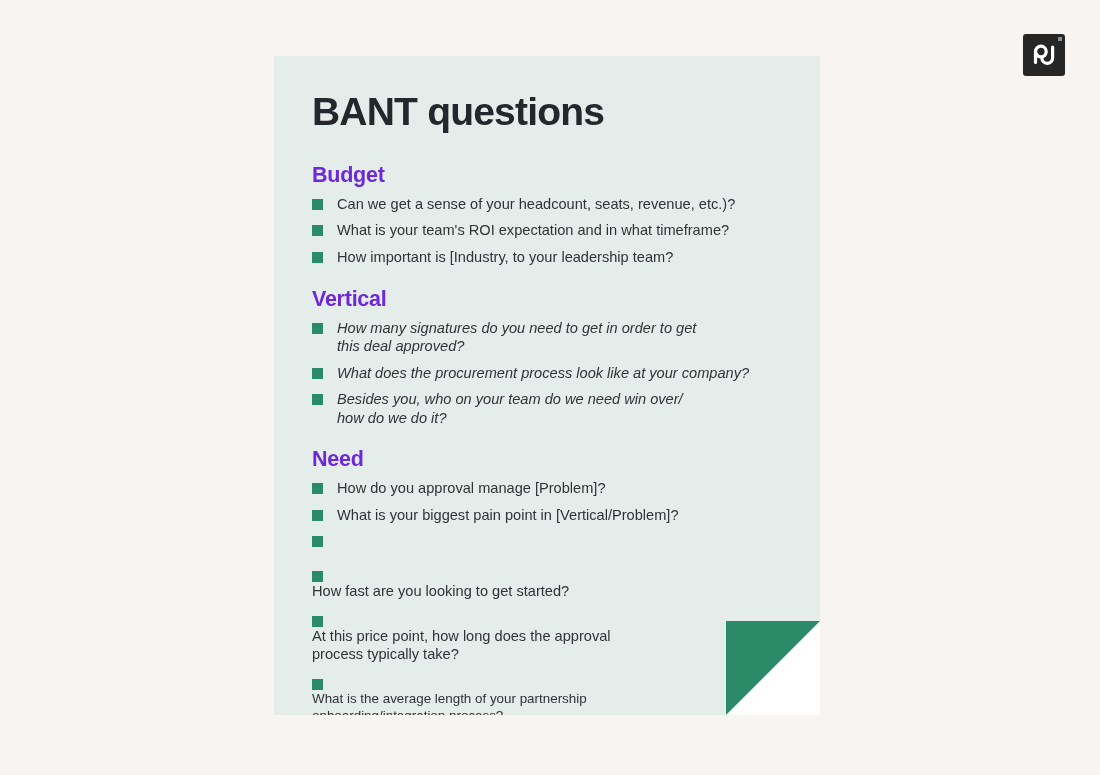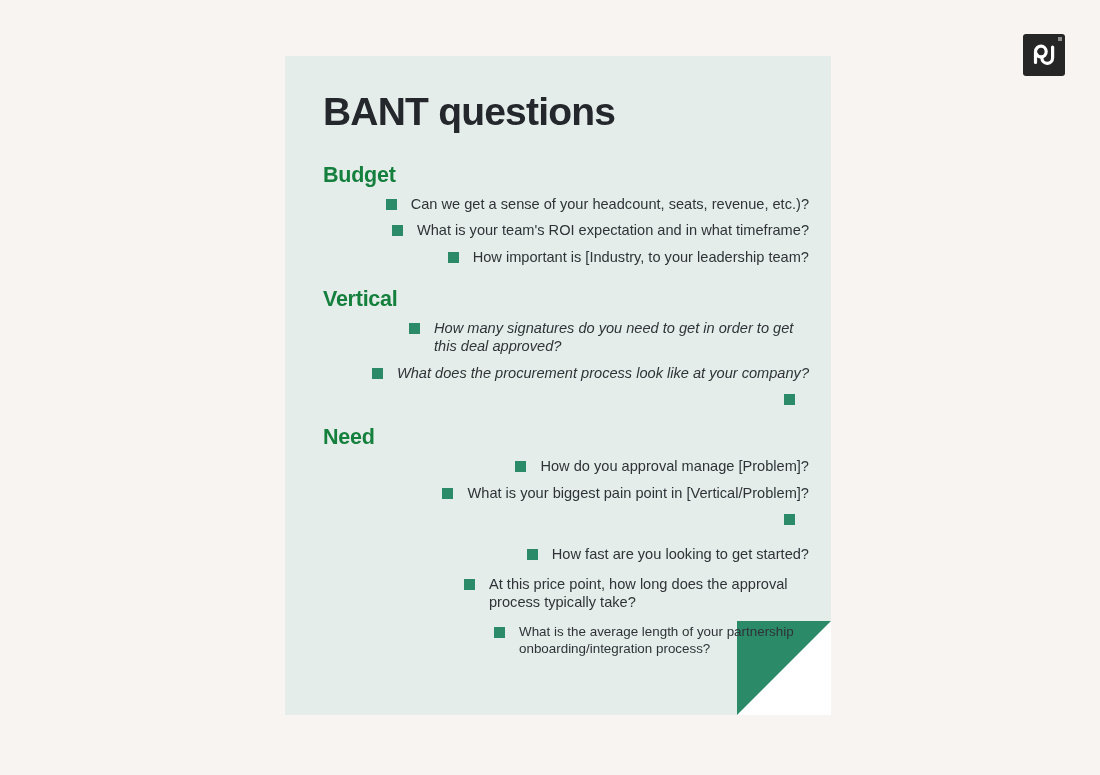--- a/index.html
+++ b/index.html
@@ -35,21 +35,21 @@
     right: 3px;
     top: 3px;
     width: 4px;
     height: 4px;
     background: #8e8e8e;
   }
 
   
   .card {
     position: absolute;
-    left: 285px;
+    left: 274px;
     top: 56px;
     width: 546px;
     height: 659px;
     background: #e5edea;
     overflow: hidden;
   }
 
   
   .corner-deco {
     position: absolute;
@@ -81,35 +81,34 @@
     letter-spacing: -0.8px;
     line-height: 1.05;
     margin: 0 0 30px 0;
   }
 
   
   .section { margin-bottom: 17px; }
   .section-heading {
     font-size: 21.5px;
     font-weight: 700;
-    color: #15803d;
+    color: #6d28d9;
     letter-spacing: -0.25px;
     margin: 0 0 7px 0;
   }
 
   .q-list {
     list-style: none;
     margin: 0;
     padding: 0;
   }
   .q-item {
     display: flex;
     align-items: flex-start;
     margin-bottom: 8px;
-    justify-content: flex-end;
   }
   .q-bullet {
     flex: 0 0 auto;
     width: 11px;
     height: 11px;
     background: #2b8a68;
     margin-right: 14px;
     margin-top: 4px;
   }
   .q-text {
@@ -121,21 +120,21 @@
   .q-text.sm {
     font-size: 13.4px;
     line-height: 1.3;
   }
 
   
   .section--budget { margin-bottom: 20px; }
   .section--authority .q-item { margin-bottom: 8px; font-style: italic; }
   .section--authority { margin-bottom: 20px; }
   .section--need { margin-bottom: 20px; margin-top: 12px; }
-  .section--timeline .q-item { margin-bottom: 11px; }
+  .section--timeline .q-item { margin-bottom: 11px; flex-direction: column; }
 </style>
 </head>
 <body>
 
 <div class="brand-logo">
   <svg class="pd-mark" viewBox="0 0 42 42">
     <g fill="none" stroke="#ffffff" stroke-width="3.2" stroke-linecap="round">
       <path d="M12.5 28.5 L12.5 17.8 C12.5 14.4 15.1 12.2 18.0 12.2 C20.9 12.2 23.2 14.6 23.2 17.6 C23.2 20.6 21.0 22.9 18.2 22.9 C15.6 22.9 13.6 21.2 12.8 19.2"></path>
       <path d="M29.6 13.0 L29.6 23.7 C29.6 27.1 27.0 29.3 24.1 29.3 C21.2 29.3 18.9 26.9 18.9 23.9"></path>
     </g>
@@ -177,20 +176,21 @@
         <li class="q-item">
           <span class="q-bullet"></span>
           <span class="q-text" style="max-width:375px">How many signatures do you need to get in order to get this deal approved?</span>
         </li>
         <li class="q-item">
           <span class="q-bullet"></span>
           <span class="q-text">What does the procurement process look like at your company?</span>
         </li>
         <li class="q-item">
           <span class="q-bullet"></span>
+          <span class="q-text" style="max-width:365px">Besides you, who on your team do we need win over/ how do we do it?</span>
         </li>
       </ul>
     </div>
 
     <div class="section section--need">
       <h2 class="section-heading">Need</h2>
       <ul class="q-list">
         <li class="q-item">
           <span class="q-bullet"></span>
           <span class="q-text">How do you approval manage [Problem]?</span>

